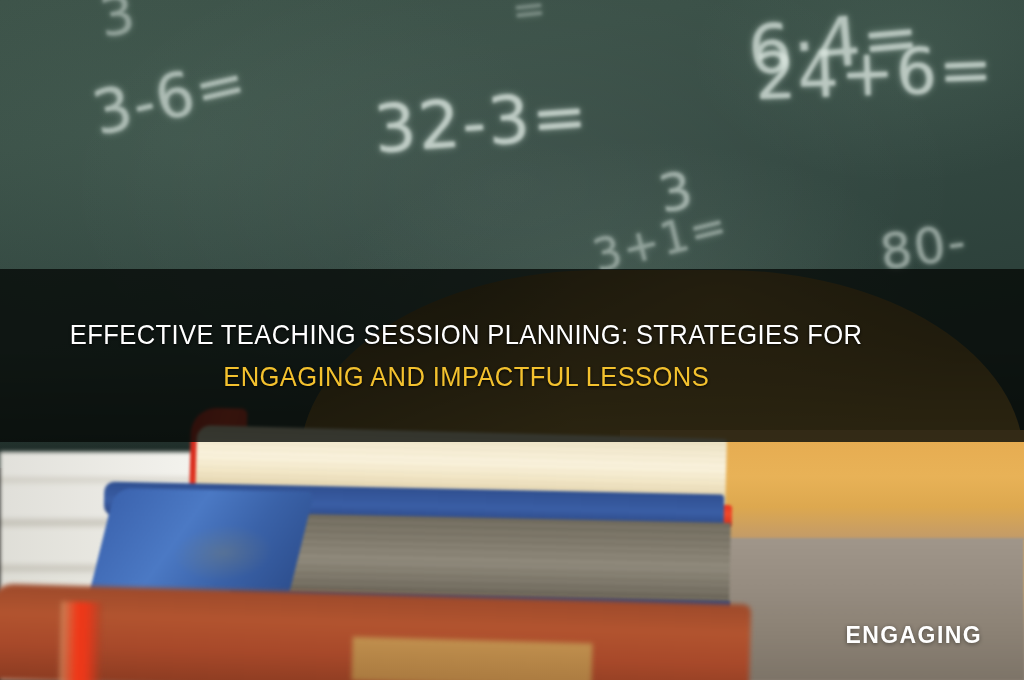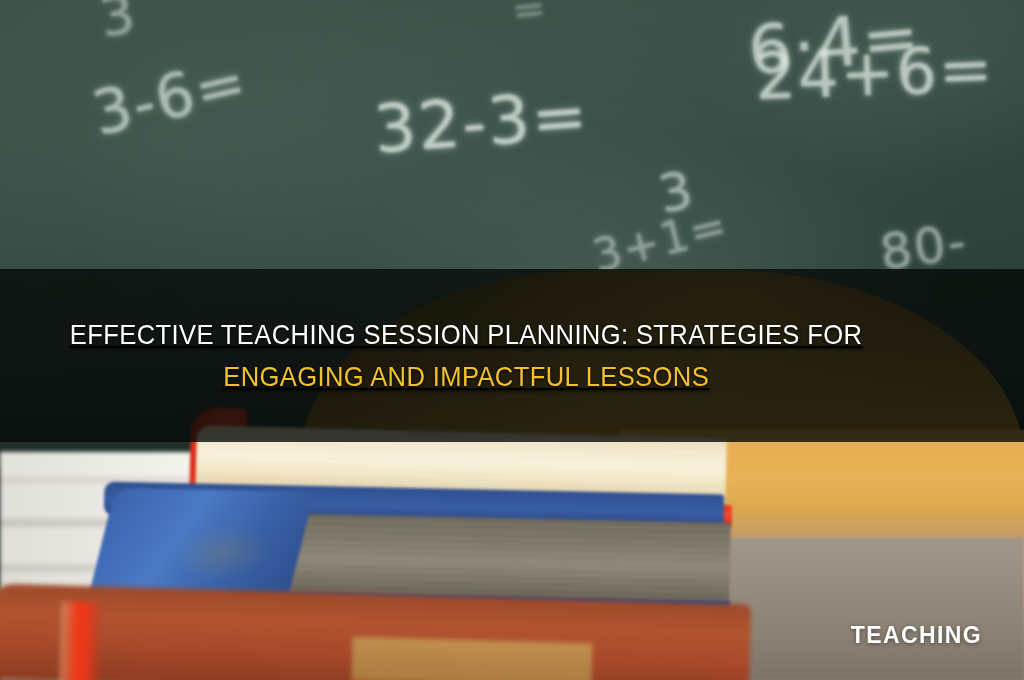--- a/index.html
+++ b/index.html
@@ -204,21 +204,20 @@
   }
   .overlay-title {
     position:absolute;
     left:0; top:269px; width:932px; height:173px;
     display:flex;
     flex-direction:column;
     align-items:center;
     justify-content:center;
     gap:8px;
     padding:0 70px;
-    text-decoration:underline;
   }
   .title-line {
     font-family:"Liberation Sans", sans-serif;
     font-weight:400;
     font-size:27.5px;
     letter-spacing:.4px;
     line-height:1.22;
     text-align:center;
     white-space:nowrap;
     text-transform:uppercase;
@@ -277,15 +276,15 @@
   <div class="book-bot soft"></div>
   <div class="book-bot-hi soft"></div>
   <div class="book-bot-tan soft"></div>
 
   <div class="overlay-band"></div>
   <div class="overlay-title">
     <div class="title-line l1">EFFECTIVE TEACHING SESSION PLANNING: STRATEGIES FOR</div>
     <div class="title-line l2">ENGAGING AND IMPACTFUL LESSONS</div>
   </div>
 
-  <div class="watermark">TEACHING</div>
+  <div class="watermark">ENGAGING</div>
 
 </div>
 
 </body></html>

